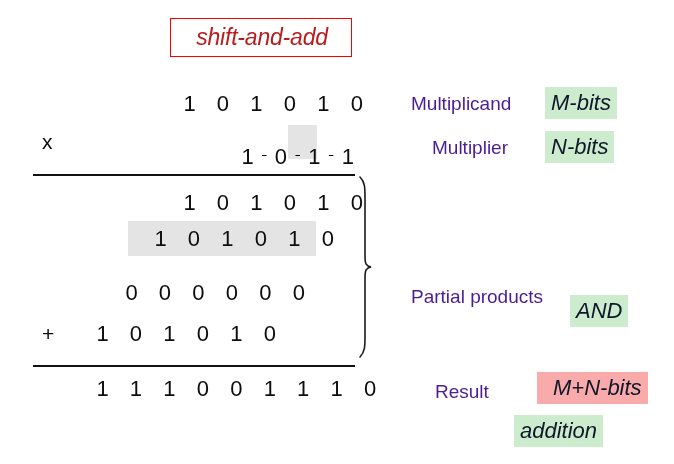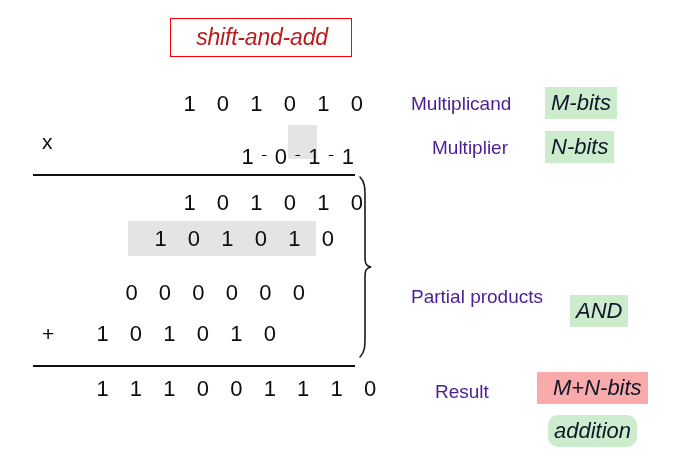--- a/index.html
+++ b/index.html
@@ -210,15 +210,15 @@
   <div class="badge badge-green" style="left:545px; top:87px;">M-bits</div>
 
   <div class="side-label" style="left:396px; top:135px;margin-left:36px;">Multiplier</div>
   <div class="badge badge-green" style="left:545px; top:131px;">N-bits</div>
 
   <div class="side-label" style="left:411px; top:272px;margin-top:12px;">Partial products</div>
   <div class="badge badge-green" style="left:570px; top:267px;margin-top:28px;">AND</div>
 
   <div class="side-label" style="left:411px; top:379px;margin-left:24px;">Result</div>
   <div class="badge badge-pink" style="left:537px; top:372px;">M+N-bits</div>
-  <div class="badge badge-green" style="left:548px; top:415px;border-radius:10px;">addition</div>
+  <div class="badge badge-green" style="left:514px; top:415px;">addition</div>
 
 </div>
 
 </body></html>

